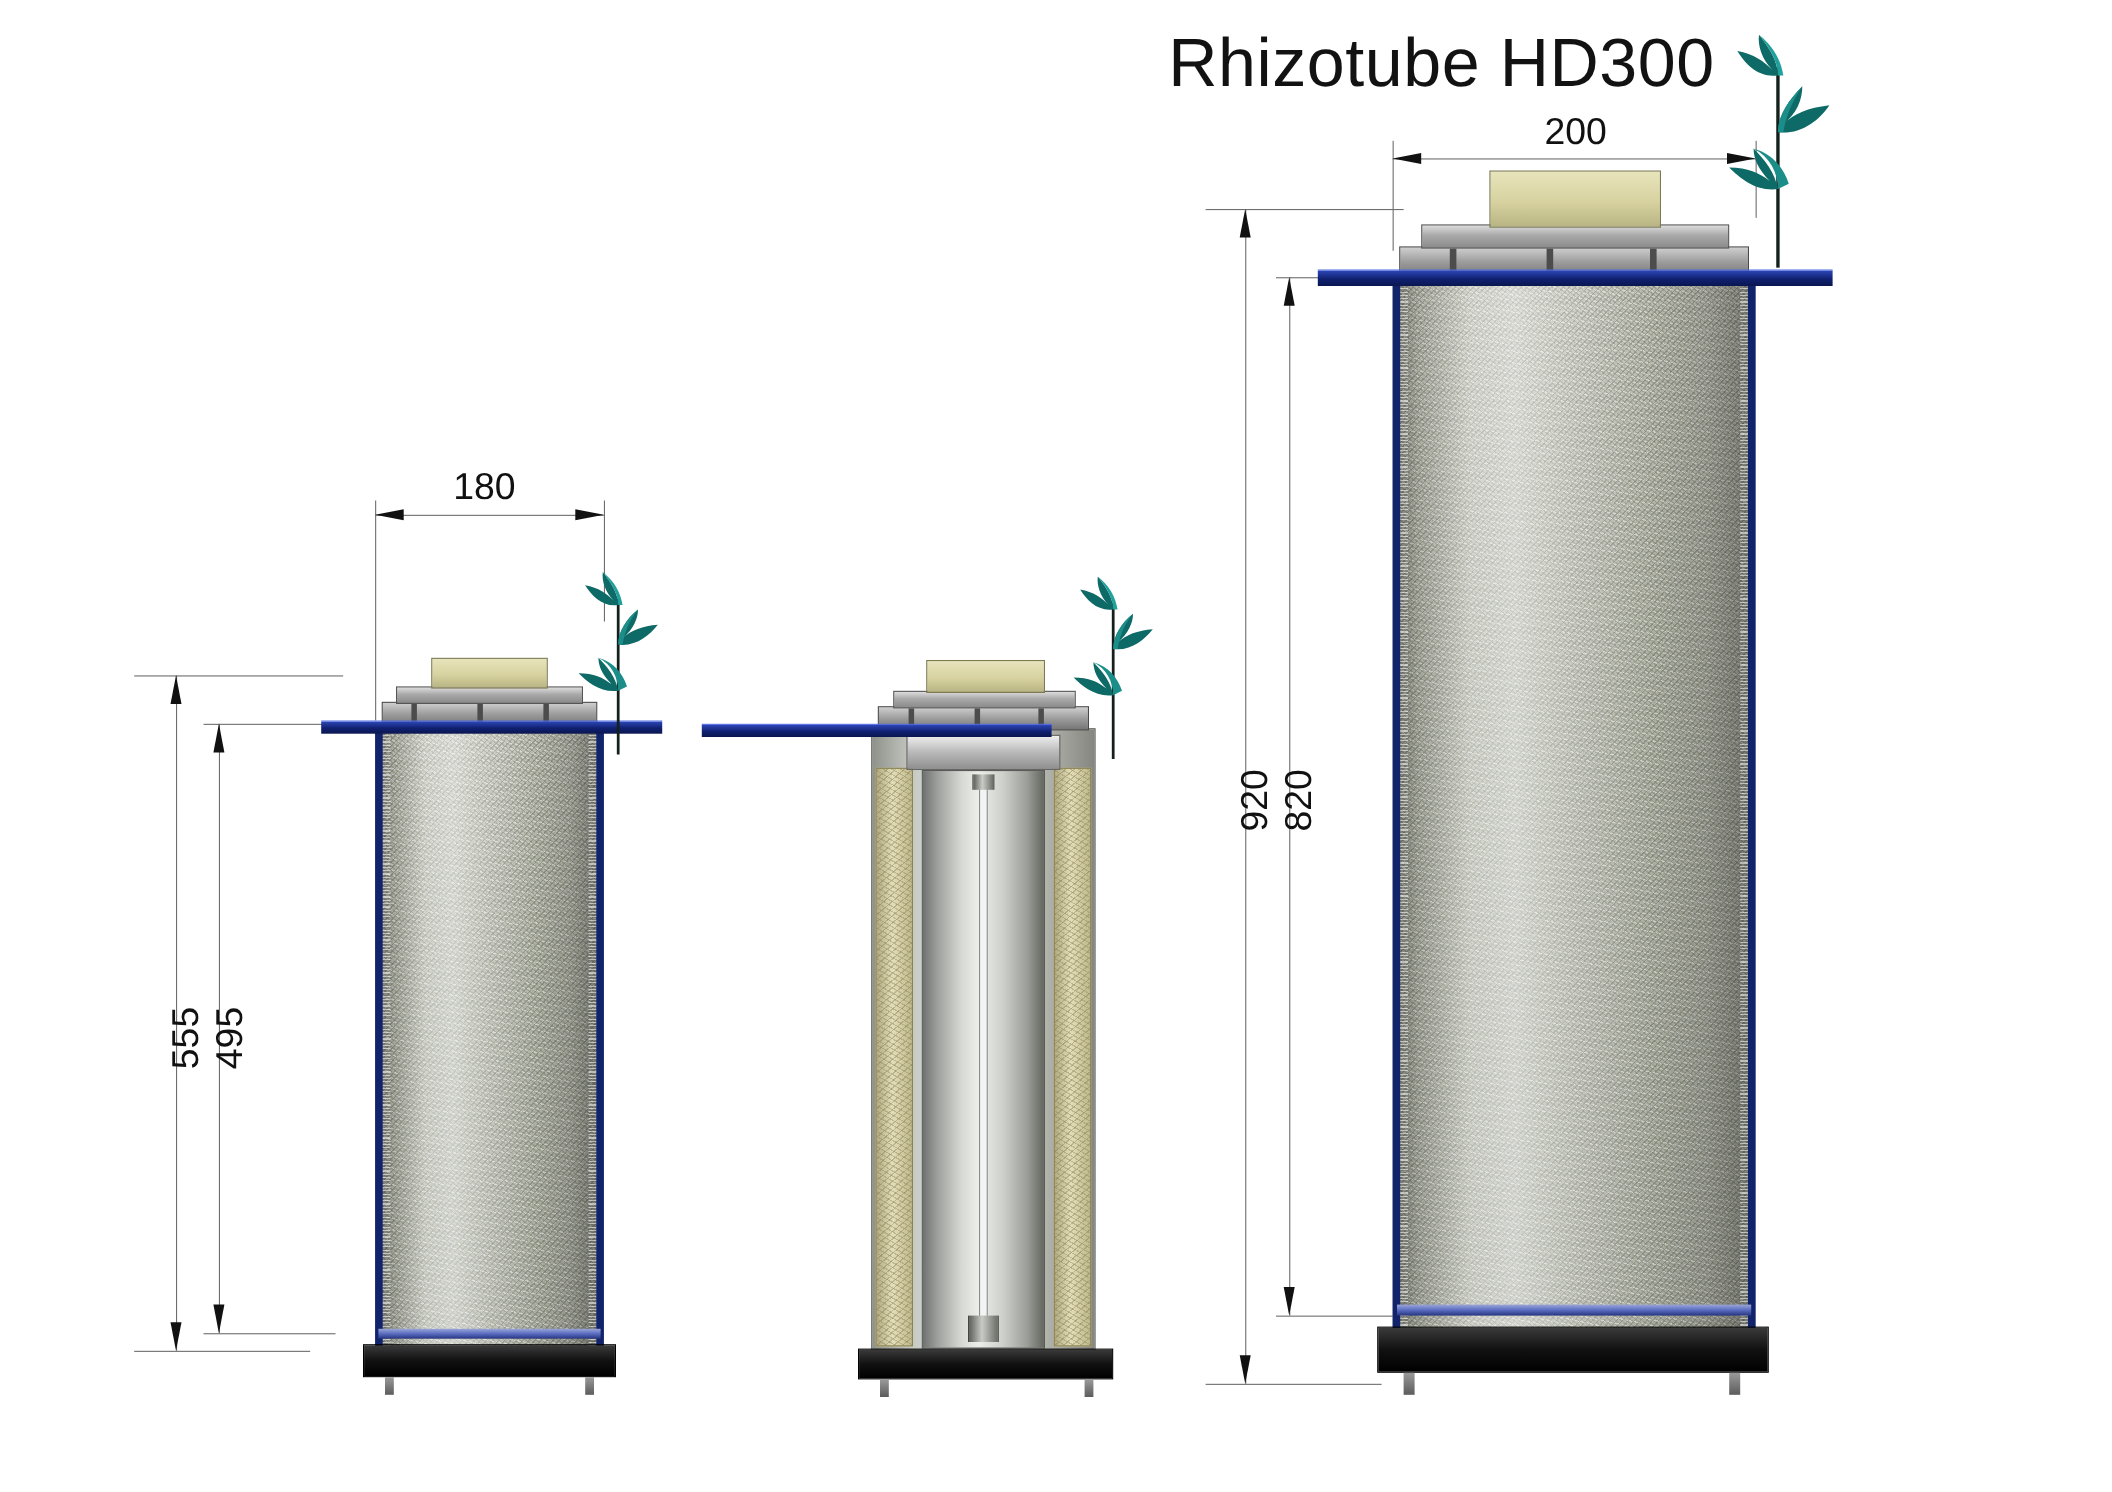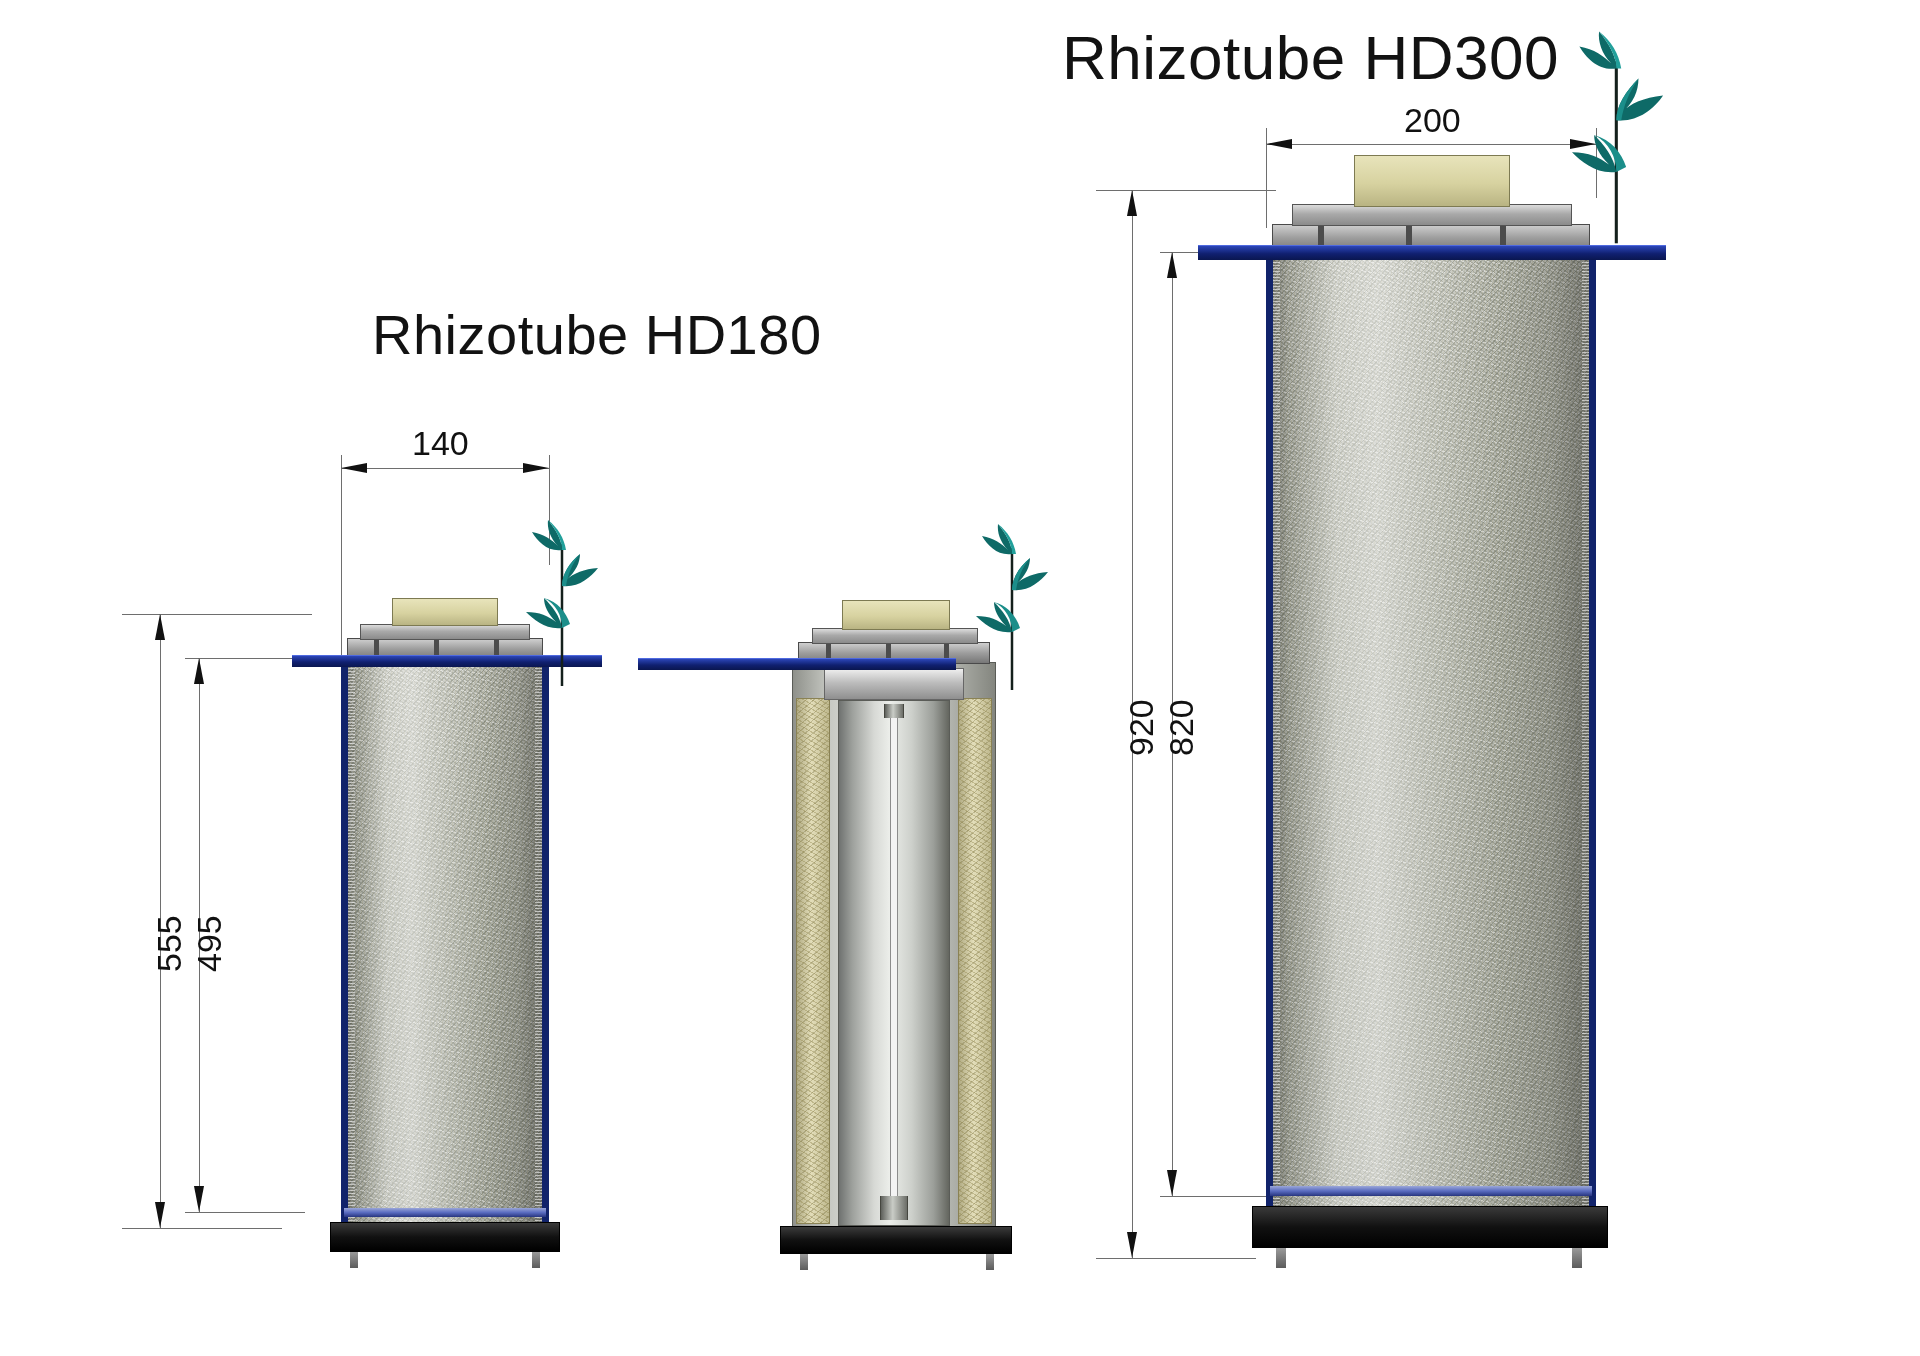--- a/index.html
+++ b/index.html
@@ -242,33 +242,32 @@
   }
 
   
   .plant { position: absolute; }
 </style>
 </head>
 <body>
 
 <div id="stage">
 
-  <div class="title" id="title-hd180">Rhizotube HD180</div>
 
   <div class="title" id="title-hd300">Rhizotube HD300</div>
 
   <div>
 
     <div>
       <div class="ext-line" style="left:341px; top:455px; height:200px;"></div>
       <div class="ext-line" style="left:549px; top:455px; height:110px;"></div>
       <div class="dim-line" style="left:341px; top:468px; width:208px;"></div>
       <div class="arrow arrow-left" style="left:341px; top:463px;"></div>
       <div class="arrow arrow-right" style="left:523px; top:463px;"></div>
-      <div class="dim-text" style="left:412px; top:424px;">140</div>
+      <div class="dim-text" style="left:412px; top:424px;">180</div>
     </div>
 
     <div>
       <div class="ext-line-h" style="left:122px; top:614px; width:190px;"></div>
       <div class="ext-line-h" style="left:122px; top:1228px; width:160px;"></div>
       <div class="dim-line-v" style="left:160px; top:614px; height:614px;"></div>
       <div class="arrow arrow-up" style="left:155px; top:614px;"></div>
       <div class="arrow arrow-down" style="left:155px; top:1202px;"></div>
       <div class="dim-text-v" style="left:150px; top:972px;">555</div>
     </div>

